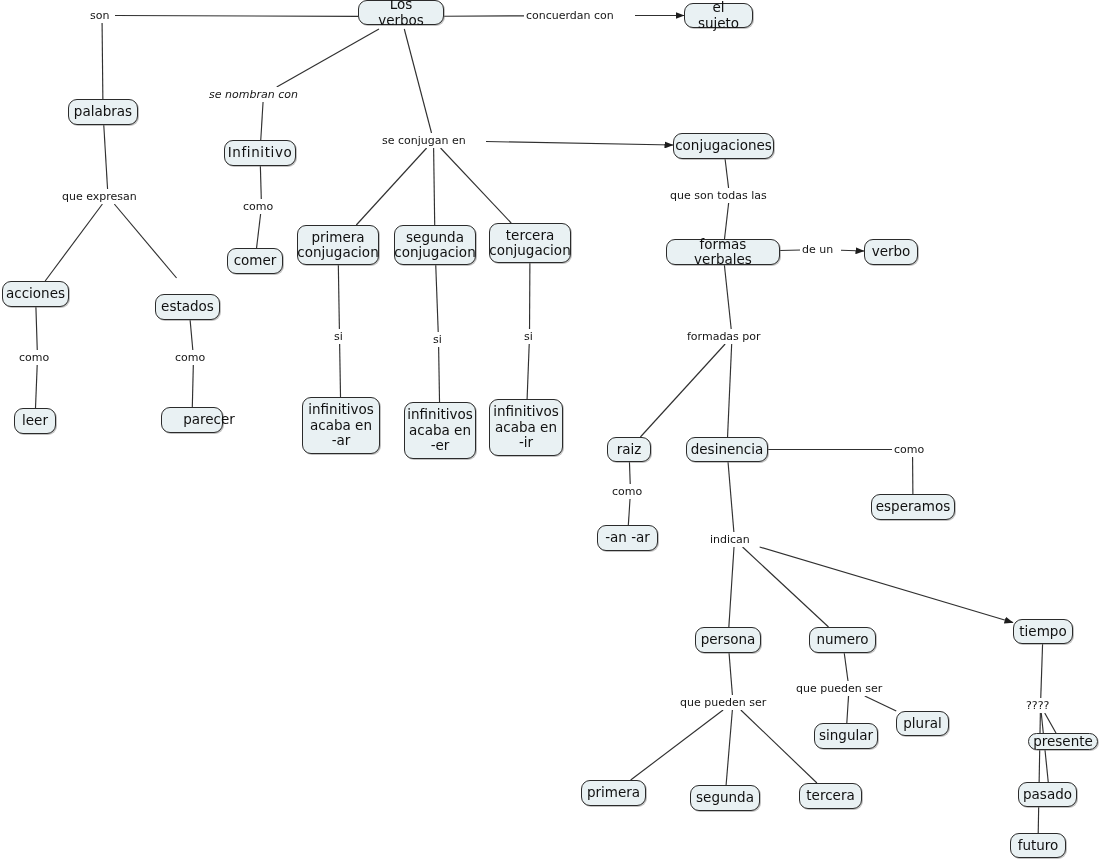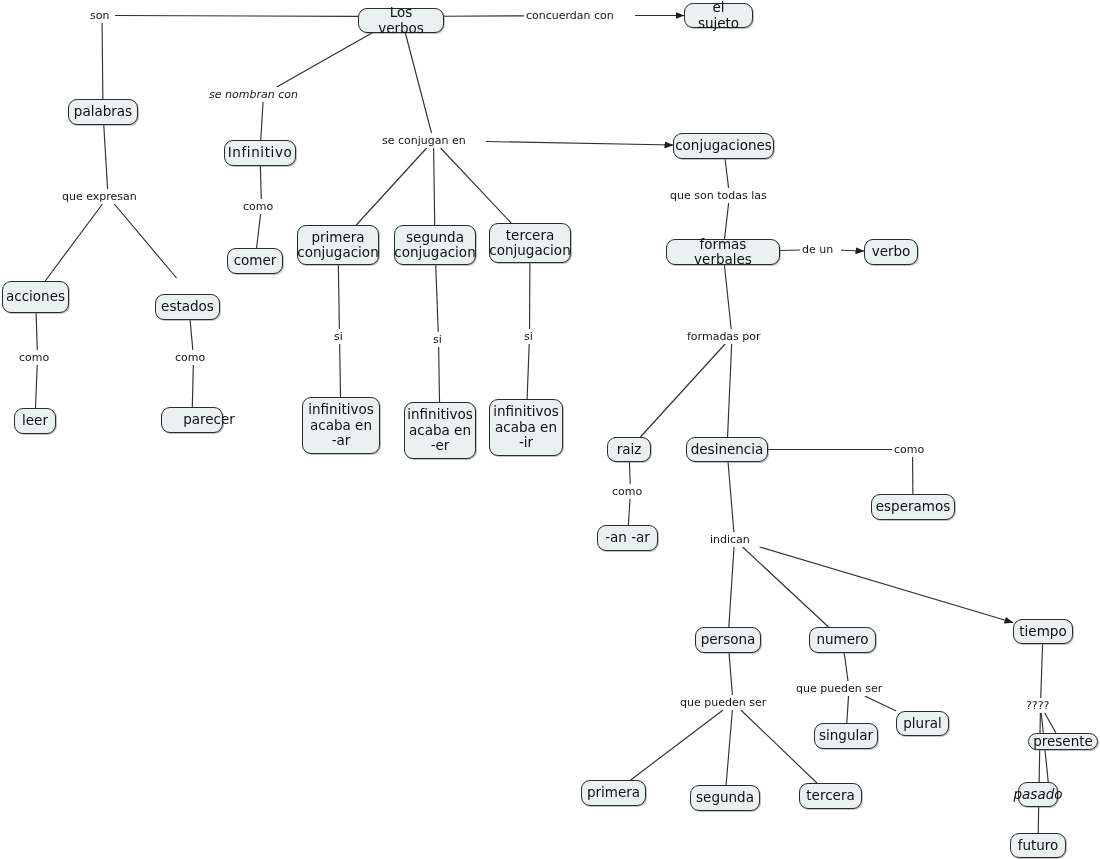--- a/index.html
+++ b/index.html
@@ -136,35 +136,35 @@
       <div class="link-label" style="left: 17px; top: 350px;">como</div>
       <div class="link-label" style="left: 173px; top: 350px;">como</div>
       <div class="link-label" style="left: 892px; top: 442px;">como</div>
       <div class="link-label" style="left: 610px; top: 484px;">como</div>
       <div class="link-label" style="left: 708px; top: 532px;">indican</div>
       <div class="link-label" style="left: 678px; top: 695px;">que pueden ser</div>
       <div class="link-label" style="left: 794px; top: 681px;">que pueden ser</div>
       <div class="link-label" style="left: 1024px; top: 698px;">????</div>
     </div>
   <div id="node-layer">
-      <div class="node" style="left: 358px; top: 8px; width: 86px; height: 25px;">Los verbos</div>
+      <div class="node" style="left: 358px; top: 0; width: 86px; height: 25px;">Los verbos</div>
       <div class="node" style="left: 684px; top: 3px; width: 69px; height: 25px;">el sujeto</div>
       <div class="node" style="left: 68px; top: 99px; width: 70px; height: 26px;">palabras</div>
       <div class="node mono" style="left: 224px; top: 140px; width: 72px; height: 26px;">Infinitivo</div>
       <div class="node" style="left: 673px; top: 133px; width: 101px; height: 26px;">conjugaciones</div>
       <div class="node" style="left: 297px; top: 225px; width: 82px; height: 40px;">primera
 conjugacion</div>
       <div class="node" style="left: 394px; top: 225px; width: 82px; height: 40px;">segunda
 conjugacion</div>
       <div class="node" style="left: 489px; top: 223px; width: 82px; height: 40px;">tercera
 conjugacion</div>
       <div class="node" style="left: 666px; top: 239px; width: 114px; height: 26px;">formas verbales</div>
       <div class="node" style="left: 864px; top: 239px; width: 54px; height: 26px;">verbo</div>
       <div class="node" style="left: 227px; top: 248px; width: 56px; height: 26px;">comer</div>
-      <div class="node" style="left: 2px; top: 281px; width: 67px; height: 32px;">acciones</div>
+      <div class="node" style="left: 2px; top: 281px; width: 67px; height: 26px;">acciones</div>
       <div class="node" style="left: 155px; top: 278px; width: 65px; height: 26px; margin-top: 16px;">estados</div>
       <div class="node" style="left: 14px; top: 408px; width: 42px; height: 26px;">leer</div>
       <div class="node" style="left: 161px; top: 407px; width: 62px; height: 26px; padding-left: 40px;">parecer</div>
       <div class="node" style="left: 302px; top: 397px; width: 78px; height: 57px;">infinitivos
 acaba en
 -ar</div>
       <div class="node" style="left: 404px; top: 402px; width: 72px; height: 57px;">infinitivos
 acaba en
 -er</div>
       <div class="node" style="left: 489px; top: 399px; width: 74px; height: 57px;">infinitivos
@@ -176,16 +176,16 @@
       <div class="node" style="left: 597px; top: 525px; width: 61px; height: 26px;">-an -ar</div>
       <div class="node" style="left: 695px; top: 627px; width: 66px; height: 26px;">persona</div>
       <div class="node" style="left: 809px; top: 627px; width: 67px; height: 26px;">numero</div>
       <div class="node" style="left: 1013px; top: 619px; width: 60px; height: 25px;">tiempo</div>
       <div class="node" style="left: 814px; top: 723px; width: 64px; height: 26px;">singular</div>
       <div class="node" style="left: 896px; top: 711px; width: 53px; height: 25px;">plural</div>
       <div class="node" style="left: 1028px; top: 733px; width: 70px; height: 17px;">presente</div>
       <div class="node" style="left: 581px; top: 780px; width: 65px; height: 26px;">primera</div>
       <div class="node" style="left: 690px; top: 785px; width: 70px; height: 26px;">segunda</div>
       <div class="node" style="left: 799px; top: 783px; width: 63px; height: 26px;">tercera</div>
-      <div class="node" style="left: 1018px; top: 782px; width: 40px; height: 25px; font-style: italic;">pasado</div>
+      <div class="node" style="left: 1018px; top: 782px; width: 59px; height: 25px;">pasado</div>
       <div class="node" style="left: 1010px; top: 833px; width: 56px; height: 25px;">futuro</div>
     </div>
 </div>
 
 </body></html>

